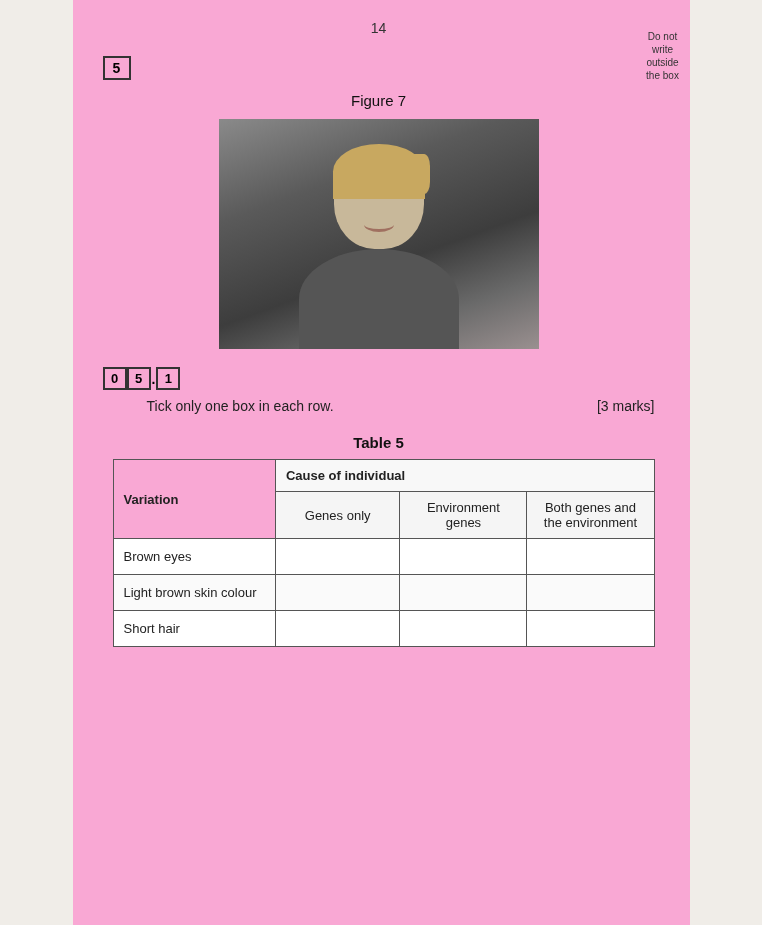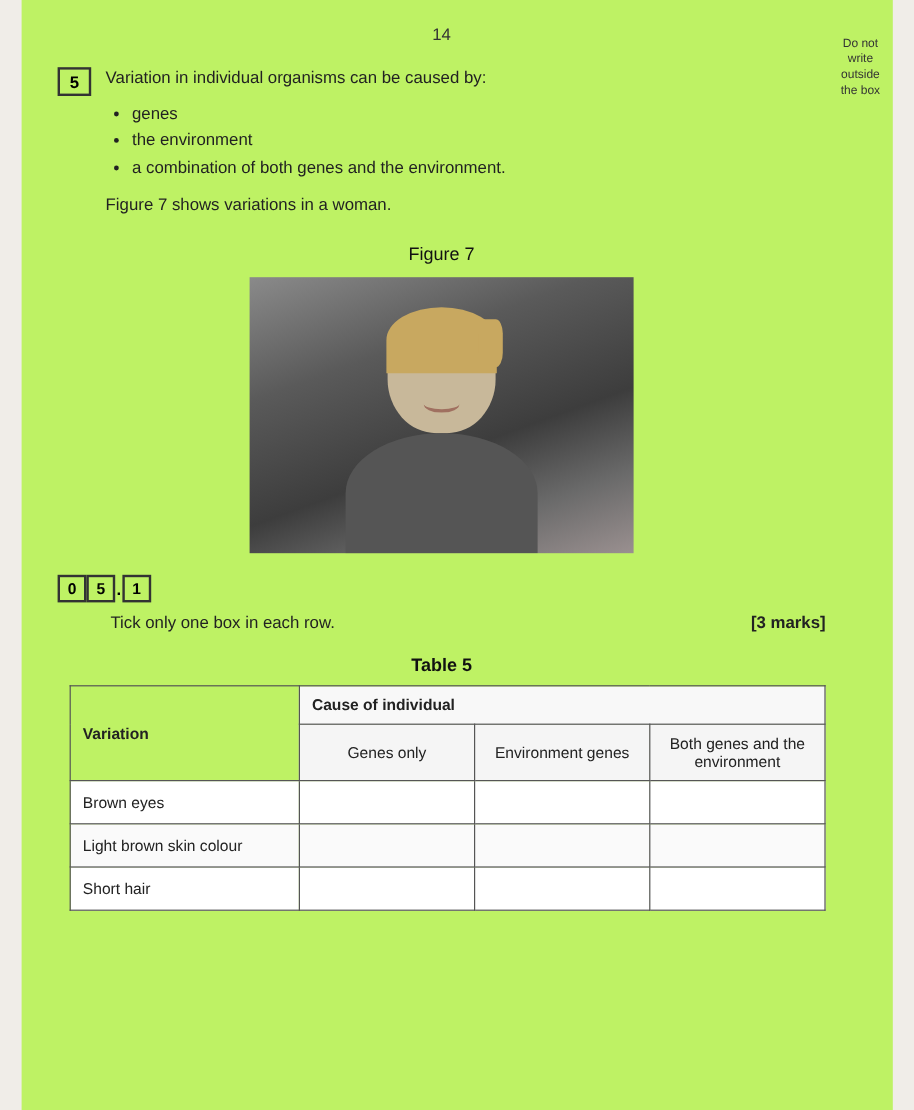--- a/index.html
+++ b/index.html
@@ -10,25 +10,25 @@
 
     body {
       background: #f0ede8;
       font-family: Arial, sans-serif;
       width: 762px;
       min-height: 925px;
       position: relative;
     }
 
     .page {
-      background: #bef264;
-      width: 726px;
+      background: #f9a8d4;
+      width: 617px;
       min-height: 925px;
       margin: 0 auto;
-      padding: 20px 56px 30px 30px;
+      padding: 20px 35px 30px 30px;
       position: relative;
     }
 
     .page-number {
       text-align: center;
       font-size: 14px;
       color: #333;
       margin-bottom: 18px;
       font-family: Arial, sans-serif;
     }
@@ -220,21 +220,21 @@
       color: #222;
       margin: 6px 0 20px 44px;
       display: flex;
       justify-content: space-between;
       align-items: center;
     }
 
     .marks {
       font-size: 14px;
       color: #222;
-      font-weight: bold;
+      font-weight: normal;
       text-align: center;
     }
 
     .table-caption {
       text-align: center;
       font-size: 15px;
       font-weight: bold;
       color: #111;
       margin: 10px 0 8px 0;
     }
@@ -295,29 +295,20 @@
 <body>
 
 <div class="page">
 
   <div class="page-number">14</div>
 
   <div class="do-not-write">Do not write outside the box</div>
 
   <div class="question-block">
     <div class="question-number-box">5</div>
-    <div>
-      <div class="question-text">Variation in individual organisms can be caused by:</div>
-      <ul class="bullet-list">
-        <li>genes</li>
-        <li>the environment</li>
-        <li>a combination of both genes and the environment.</li>
-      </ul>
-      <div class="figure-label-text">Figure 7 shows variations in a woman.</div>
-    </div>
   </div>
 
   <div class="figure-caption">Figure 7</div>
 
   <div class="figure-image-container">
     <div class="figure-image">
 
       <div class="face-overlay">
         <div class="hair"></div>
         <div class="smile"></div>

